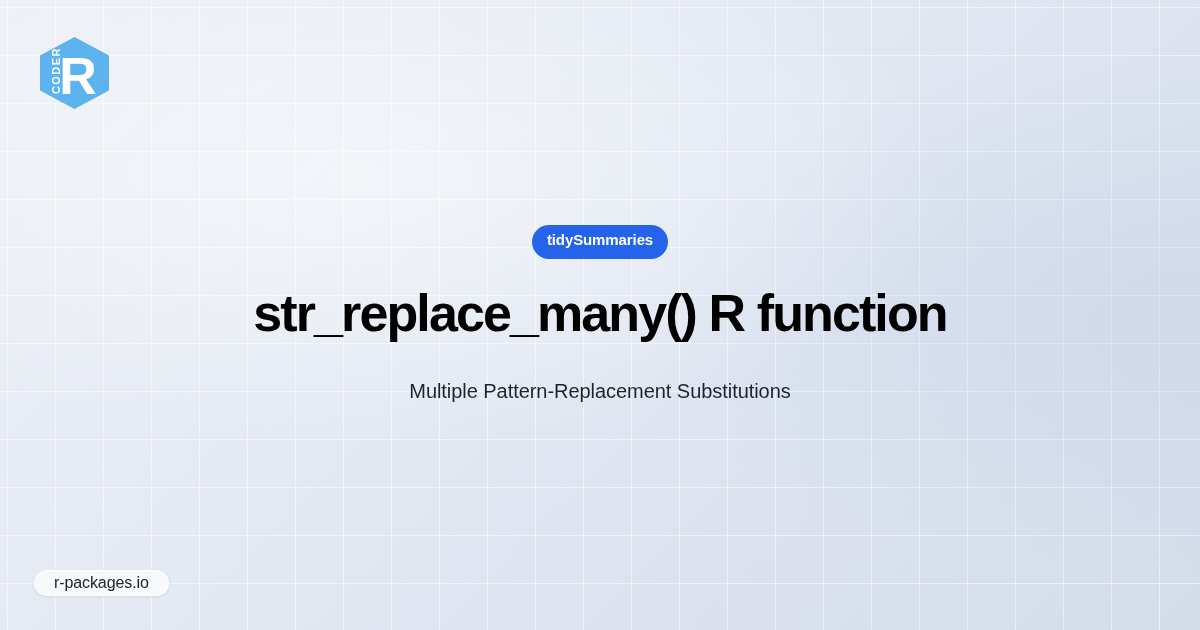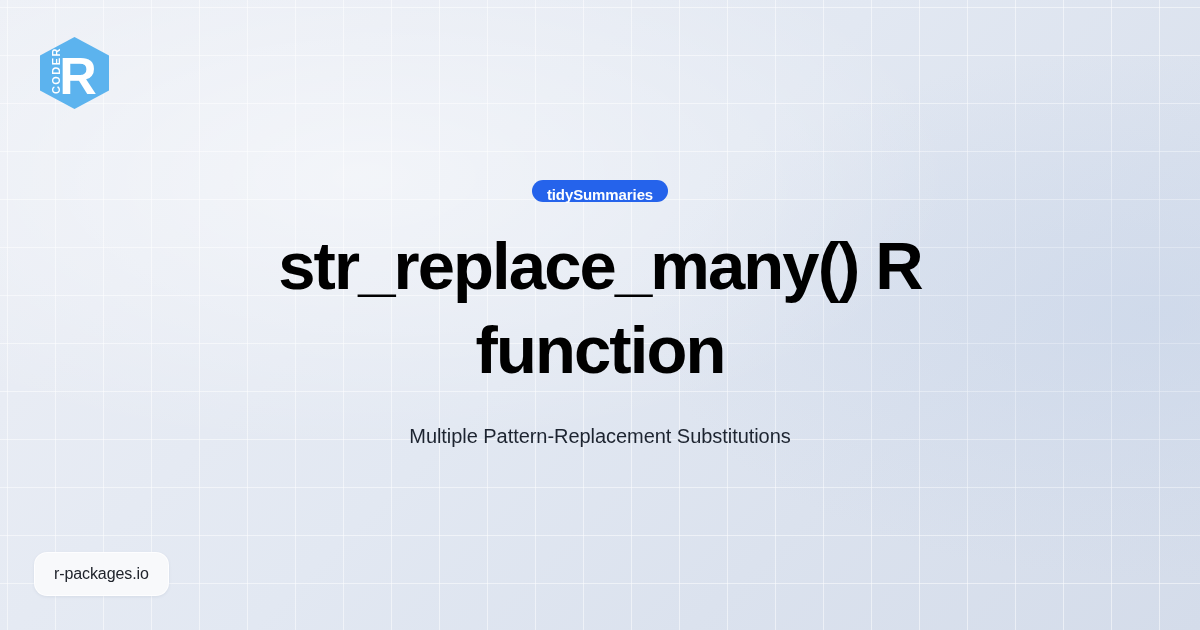--- a/index.html
+++ b/index.html
@@ -78,30 +78,30 @@
   }
 
   .pkg-badge {
     display: inline-block;
     background: #2563eb;
     color: #ffffff;
     font-size: 15px;
     font-weight: bold;
     letter-spacing: -0.1px;
     line-height: 1;
-    padding: 7px 15px 0 15px;
+    padding: 7px 15px 12px 15px;
     border-radius: 999px;
     margin-bottom: 22px;
     white-space: nowrap;
   }
 
   .title {
     margin: 0;
     color: #000000;
-    font-size: 67px;
+    font-size: 52px;
     font-weight: bold;
     line-height: 1.26;
     letter-spacing: -1.9px;
     text-align: center;
     max-width: 720px;
   }
 
   .subtitle {
     margin: 30px 0 0 0;
     color: #1d2430;
@@ -112,21 +112,21 @@
   }
 
   
   .site-chip {
     position: absolute;
     left: 34px;
     bottom: 34px;
     background: #f8f9fb;
     border: 1px solid rgba(255,255,255,0.85);
     border-radius: 13px;
-    padding: 13px 19px;
+    padding: 4px 19px;
     font-size: 16px;
     color: #20242c;
     line-height: 1;
     letter-spacing: -0.1px;
     box-shadow: 0 1px 3px rgba(80, 95, 125, 0.10);
     white-space: nowrap;
   }
 </style>
 </head>
 <body>

